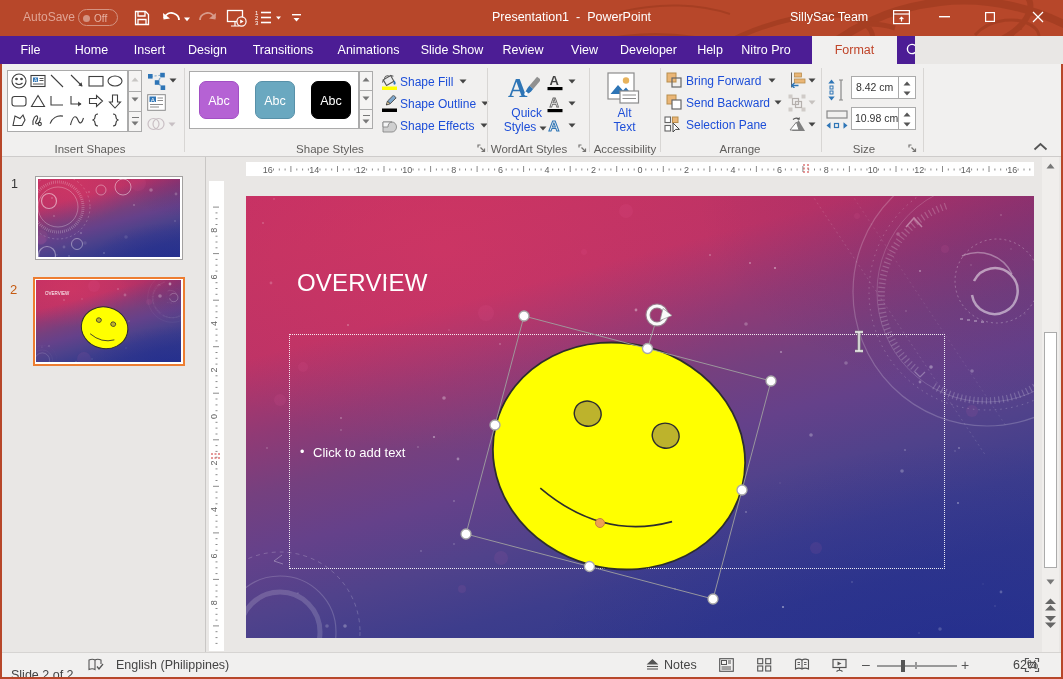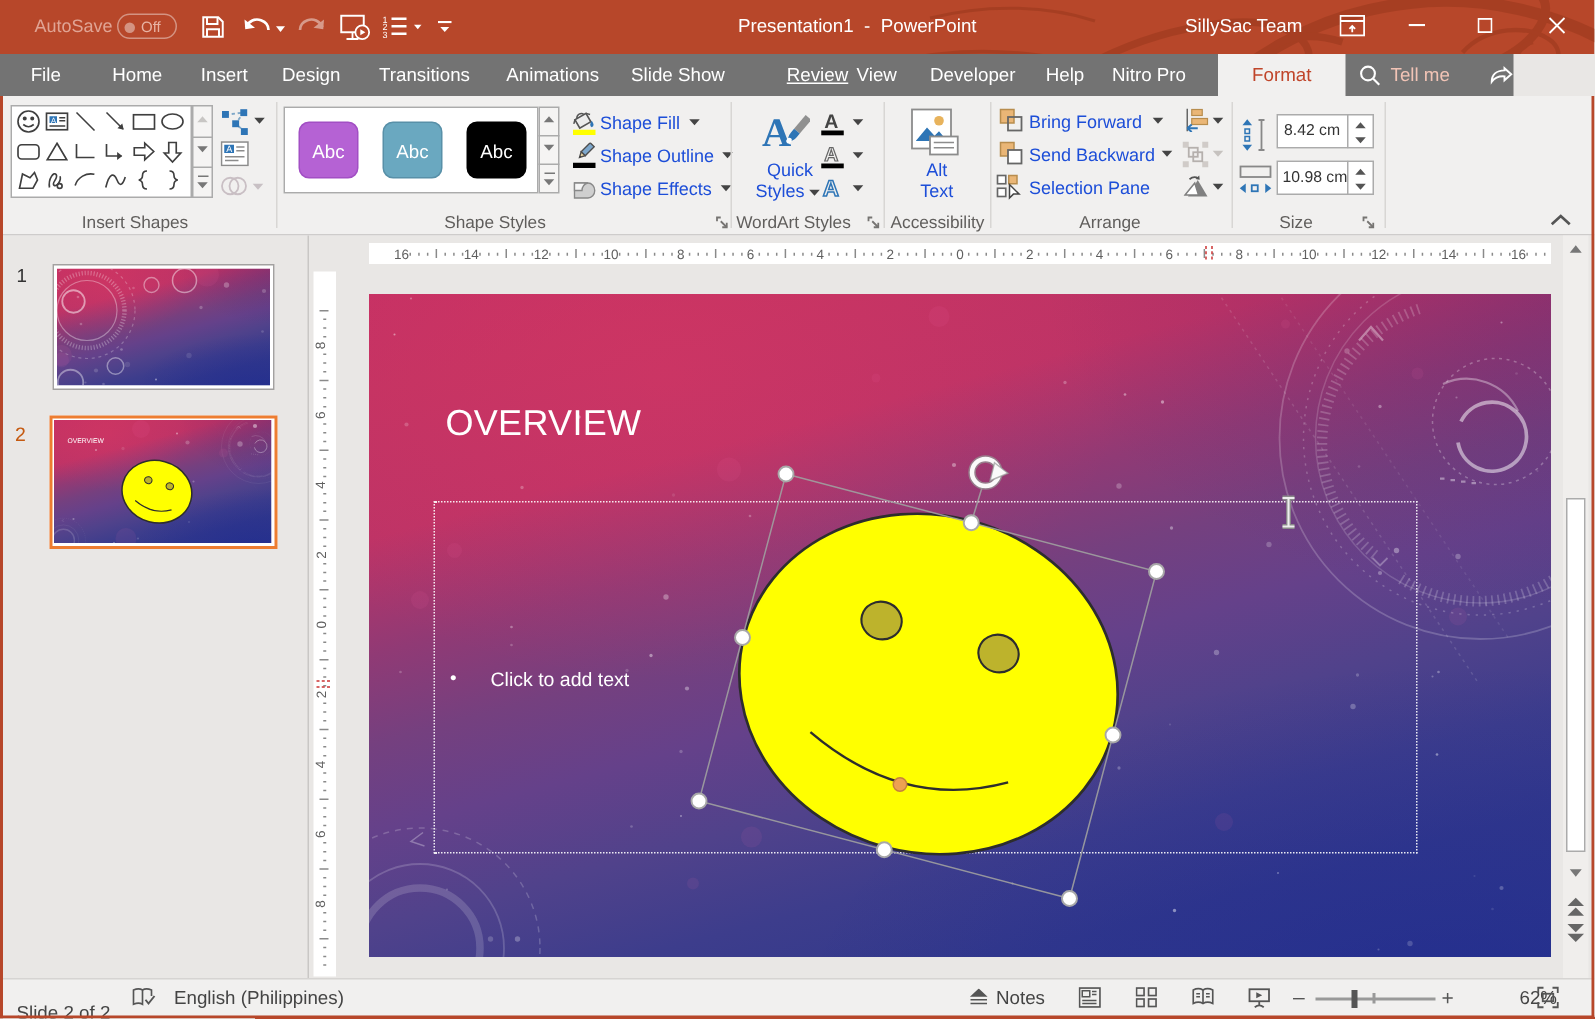--- a/index.html
+++ b/index.html
@@ -1,19 +1,19 @@
 <!DOCTYPE html>
 <html><head><meta charset="utf-8">
 <style>
 * { margin:0; padding:0; box-sizing:border-box; }
 html,body { width:1063px; height:679px; overflow:hidden; }
 body { font-family:"Liberation Sans", sans-serif; position:relative; background:#e9e7e5; }
 .abs { position:absolute; }
 .titlebar { left:0; top:0; width:1063px; height:36px; background:#b7472a; overflow:hidden; }
-.tabrow { left:0; top:36px; width:1009px; height:28px; background:#737373; overflow:hidden; }
+.tabrow { left:0; top:36px; width:915px; height:28px; background:#4c1d95; overflow:hidden; }
 .tab { position:absolute; top:0; height:28px; line-height:28px; color:#fff; font-size:12.5px; }
 .ribbon { left:0; top:64px; width:1063px; height:93px; background:#f1f0ef; border-bottom:1px solid #cecccb; }
 .glabel { position:absolute; top:79px; font-size:11.5px; color:#605e5c; width:200px; text-align:center; }
 .gsep { position:absolute; top:4px; height:84px; width:1px; background:#d8d6d4; }
 .btntext { font-size:12px; color:#1d4ed8; }
 .workspace { left:0; top:157px; width:1063px; height:495px; background:#e9e7e5; }
 .statusbar { left:0; top:652px; width:1063px; height:25px; background:#f1f0ef; border-top:1px solid #d6d4d2; font-size:12.5px; color:#444; }
 .winborder { background:#b7472a; z-index:50; }
 svg { display:block; }
 .qat-ico { position:absolute; top:5px; }
@@ -109,21 +109,21 @@
     </svg>
   </div>
 <div class="abs tabrow">
     <div class="tab" style="left:30.5px;transform:translateX(-50%);">File</div>
     <div class="tab" style="left:91.5px;transform:translateX(-50%);">Home</div>
     <div class="tab" style="left:149.5px;transform:translateX(-50%);">Insert</div>
     <div class="tab" style="left:207.5px;transform:translateX(-50%);">Design</div>
     <div class="tab" style="left:283px;transform:translateX(-50%);">Transitions</div>
     <div class="tab" style="left:368.5px;transform:translateX(-50%);">Animations</div>
     <div class="tab" style="left:452px;transform:translateX(-50%);">Slide Show</div>
-    <div class="tab" style="left:545px;transform:translateX(-50%);text-decoration:underline;">Review</div>
+    <div class="tab" style="left:523px;transform:translateX(-50%);">Review</div>
     <div class="tab" style="left:584.5px;transform:translateX(-50%);">View</div>
     <div class="tab" style="left:648.5px;transform:translateX(-50%);">Developer</div>
     <div class="tab" style="left:710px;transform:translateX(-50%);">Help</div>
     <div class="tab" style="left:766px;transform:translateX(-50%);">Nitro Pro</div>
     <div class="abs" style="left:812px;top:0;width:85px;height:28px;background:#f1f0ef;text-align:center;line-height:28px;font-size:12.5px;color:#c0452a;">Format</div>
     <svg class="abs" style="left:906px;top:7px" width="15" height="15" viewBox="0 0 15 15">
       <g fill="none" stroke="#fff" stroke-width="1.4">
         <circle cx="6" cy="6" r="4.6"></circle>
         <line x1="9.5" y1="9.5" x2="13.5" y2="13.5"></line>
       </g>
@@ -938,21 +938,21 @@
         <circle cx="57" cy="171" r="5" fill="#ff70b0" opacity="0.08"></circle>
         <circle cx="240" cy="117" r="8" fill="#ff70b0" opacity="0.08"></circle>
         <circle cx="338" cy="56" r="3" fill="#ff70b0" opacity="0.08"></circle>
         <circle cx="570" cy="352" r="6" fill="#ff70b0" opacity="0.08"></circle>
         <circle cx="34" cy="204" r="6" fill="#ff70b0" opacity="0.08"></circle>
         <circle cx="427" cy="281" r="3" fill="#ff70b0" opacity="0.08"></circle>
       </svg>
       <div class="abs" style="left:51px;top:73px;font-size:24px;letter-spacing:0.2px;color:#fff;">OVERVIEW</div>
       <div class="abs" style="left:43px;top:138px;width:656px;height:235px;border:1px dotted rgba(255,255,255,0.9);"></div>
       <div class="abs" style="left:54px;top:249px;color:#fff;font-size:12.5px;">•</div>
-      <div class="abs" style="left:81px;top:248.5px;color:#fff;font-size:13px;">Click to add text</div>
+      <div class="abs" style="left:67px;top:248.5px;color:#fff;font-size:13px;">Click to add text</div>
       <svg width="788" height="442" style="position:absolute;left:0;top:0">
         <g transform="rotate(14.7 373 260)">
           <ellipse cx="373" cy="260" rx="127" ry="112.5" fill="#ffff00" stroke="#2d2d2d" stroke-width="1.8"></ellipse>
           <ellipse cx="332" cy="227" rx="13.5" ry="12.5" fill="#bdb32c" stroke="#2d2d2d" stroke-width="1.4"></ellipse>
           <ellipse cx="413" cy="228.5" rx="13.5" ry="12.5" fill="#bdb32c" stroke="#2d2d2d" stroke-width="1.4"></ellipse>
           <path d="M305,311 Q378,346 441,310" stroke="#2d2d2d" stroke-width="1.6" fill="none"></path>
         </g>
         <polygon points="278,120 525,185 467,403 220,338" fill="none" stroke="rgba(160,160,160,0.9)" stroke-width="1"></polygon>
         <line x1="401.5" y1="152.5" x2="409" y2="128" stroke="rgba(160,160,160,0.9)" stroke-width="1"></line>
         <circle cx="411" cy="119" r="9" fill="none" stroke="rgba(150,150,150,0.75)" stroke-width="5"></circle>

